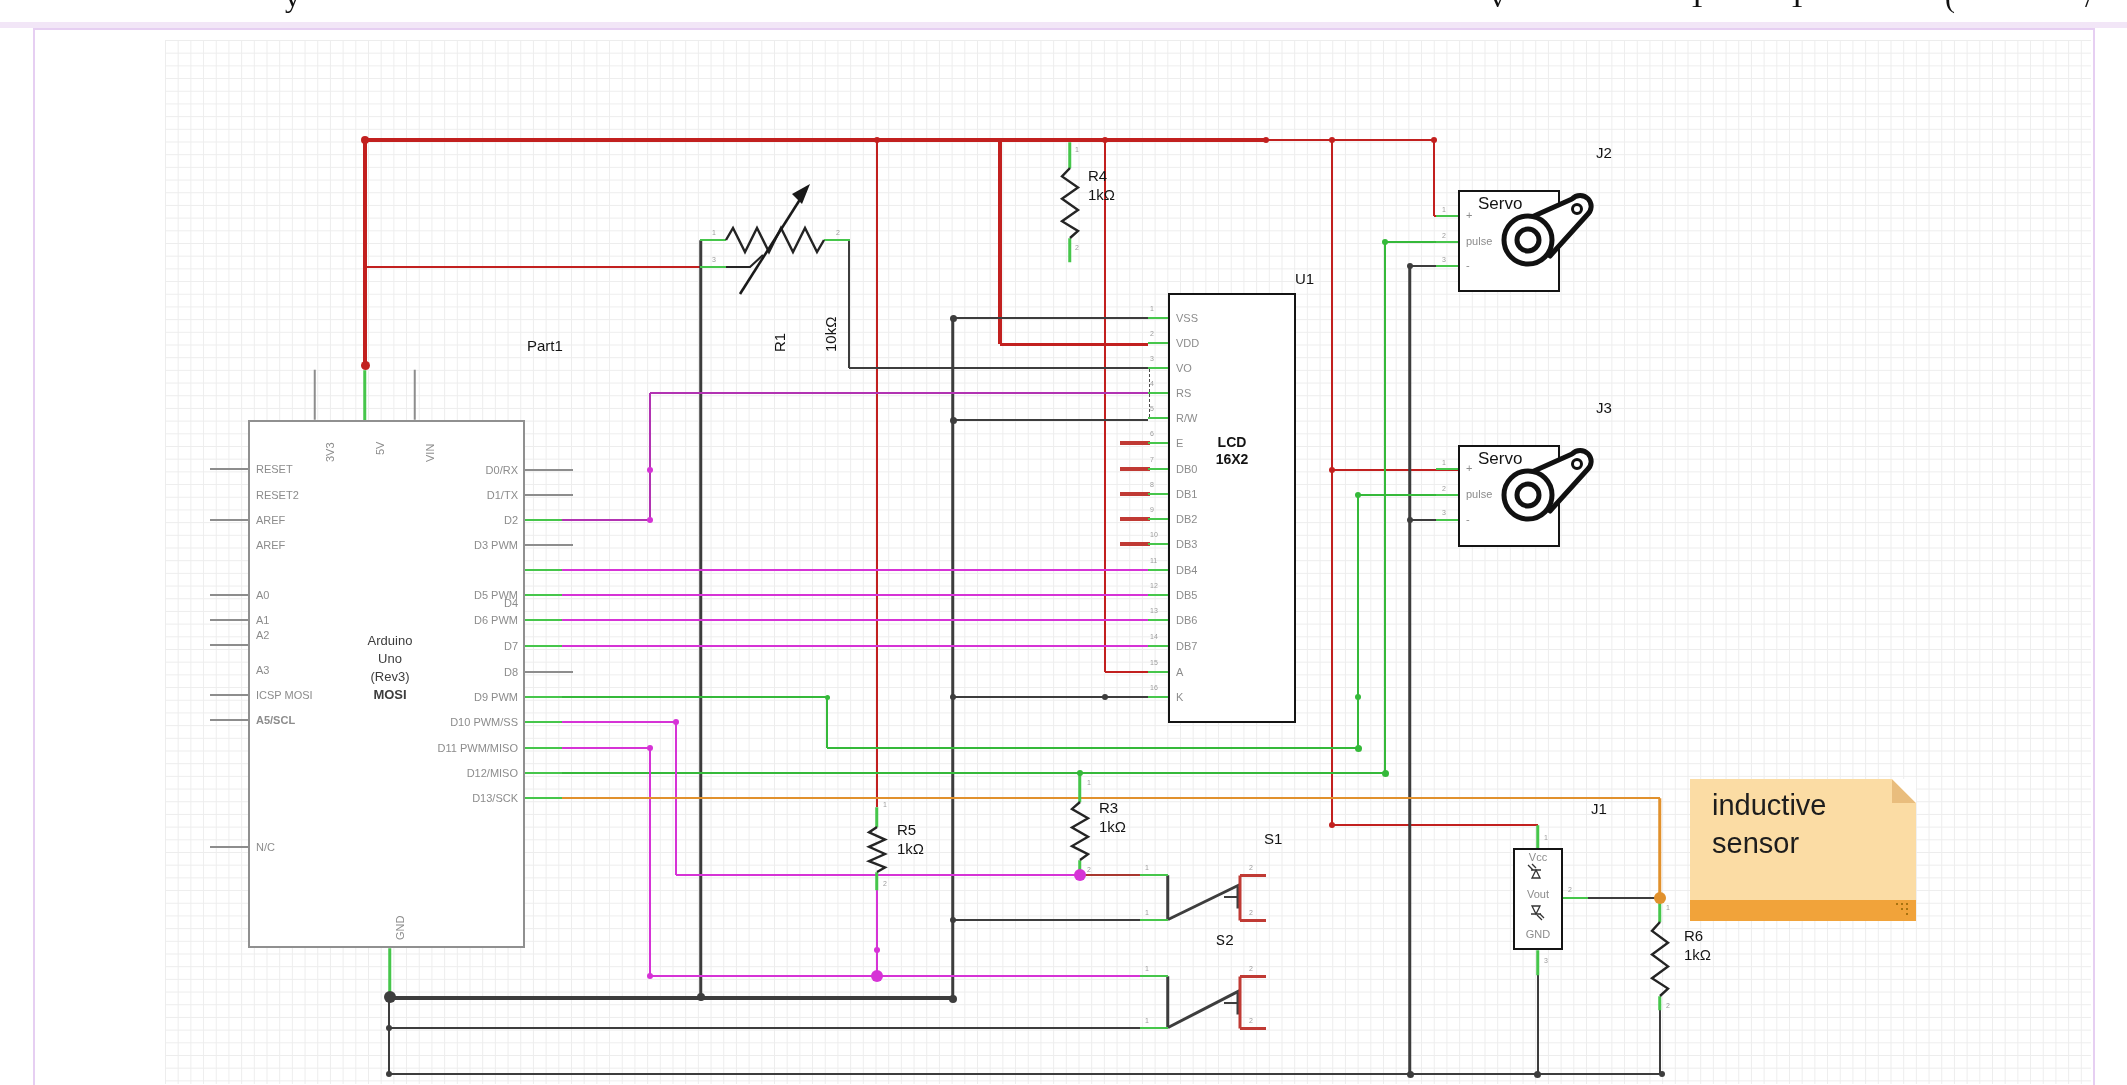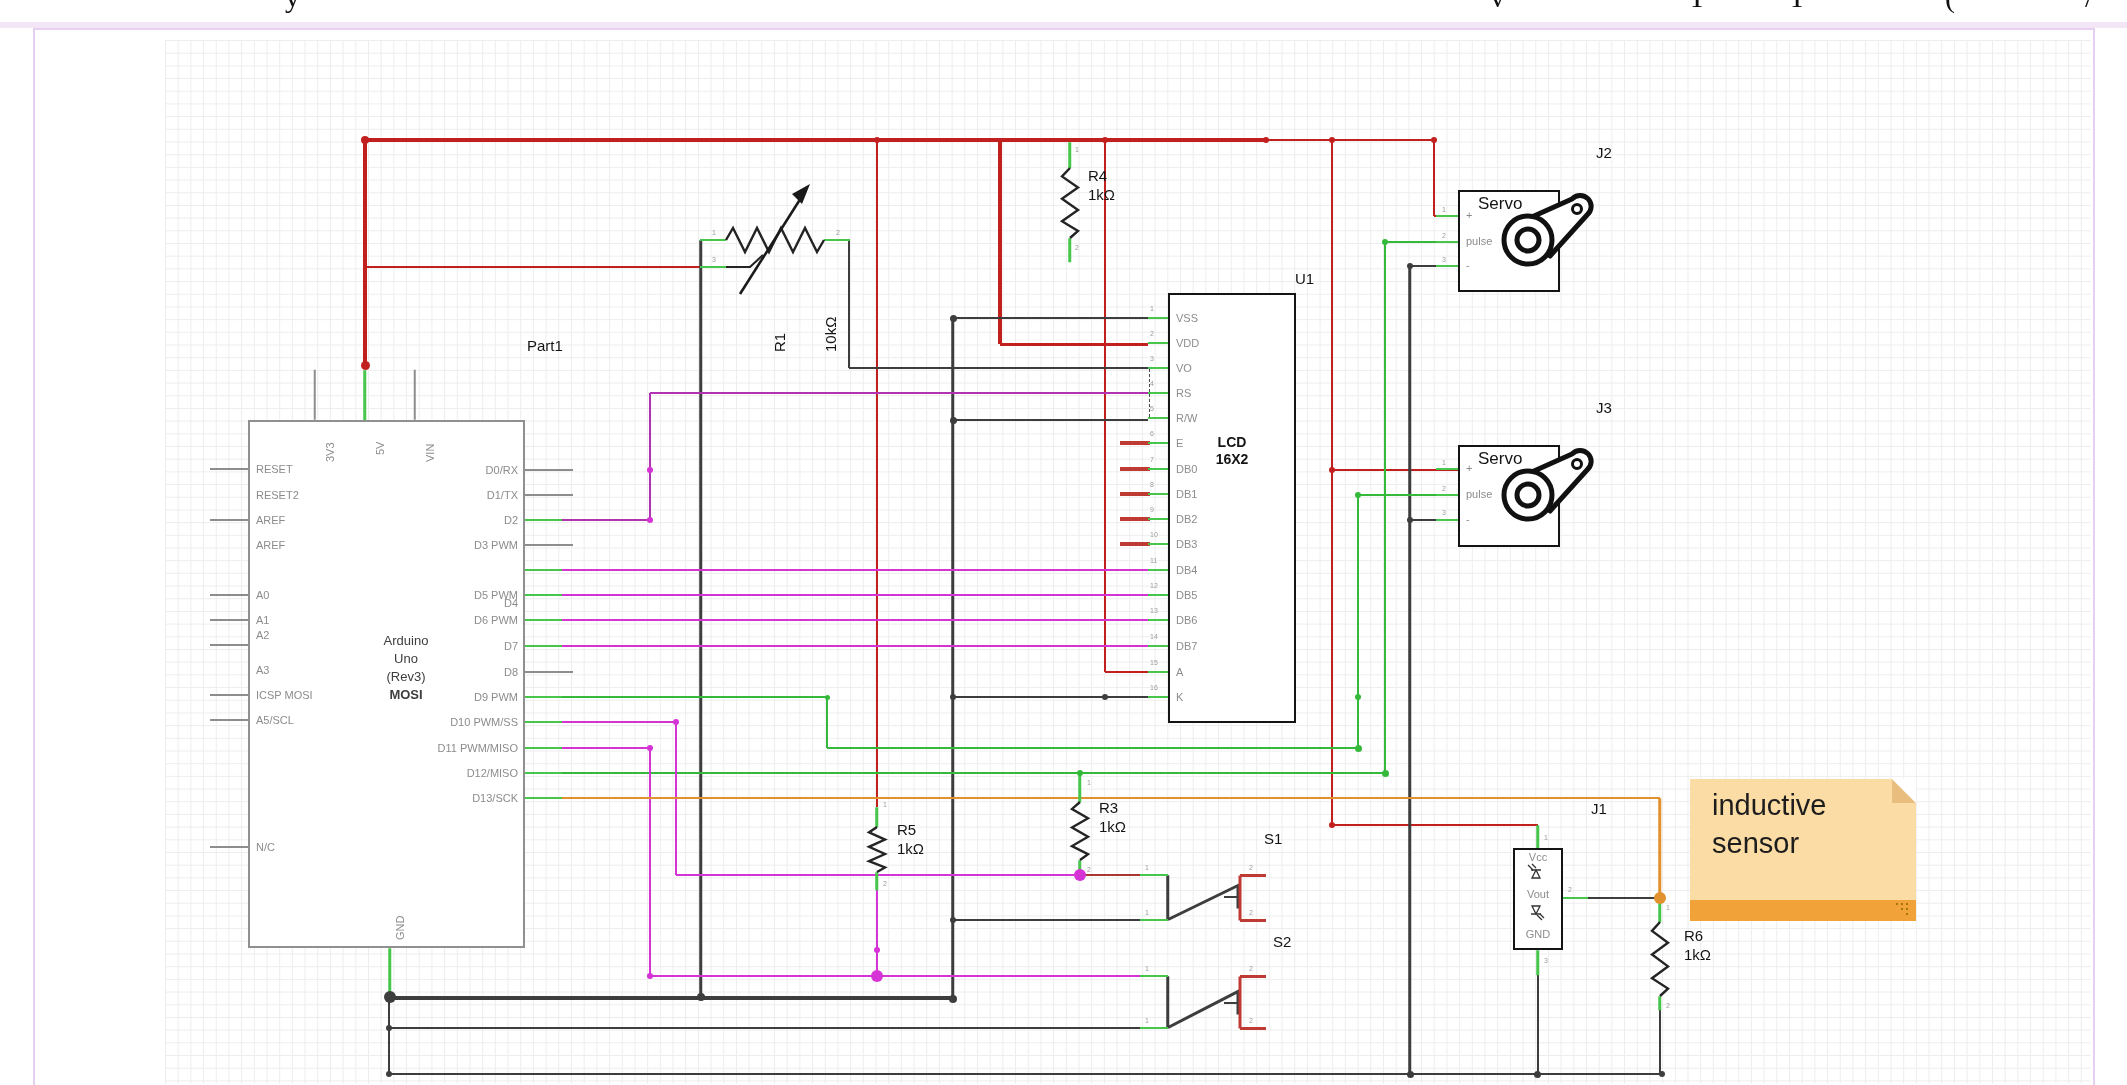--- a/index.html
+++ b/index.html
@@ -190,21 +190,21 @@
       <div class="wire" style="left: 1148px; top: 695.75px; width: 20px; height: 2.5px; background: rgb(70, 198, 75); transform: rotate(0rad);"></div>
       <div class="wire" style="left: 1436px; top: 214.75px; width: 22px; height: 2.5px; background: rgb(70, 198, 75); transform: rotate(0rad);"></div>
       <div class="wire" style="left: 1436px; top: 240.75px; width: 22px; height: 2.5px; background: rgb(70, 198, 75); transform: rotate(0rad);"></div>
       <div class="wire" style="left: 1436px; top: 264.75px; width: 22px; height: 2.5px; background: rgb(70, 198, 75); transform: rotate(0rad);"></div>
       <div class="wire" style="left: 1436px; top: 467.75px; width: 22px; height: 2.5px; background: rgb(70, 198, 75); transform: rotate(0rad);"></div>
       <div class="wire" style="left: 1436px; top: 493.75px; width: 22px; height: 2.5px; background: rgb(70, 198, 75); transform: rotate(0rad);"></div>
       <div class="wire" style="left: 1436px; top: 518.75px; width: 22px; height: 2.5px; background: rgb(70, 198, 75); transform: rotate(0rad);"></div>
     </div>
 
   <div class="ardbox" style="left:248px;top:420px;width:277px;height:528px;"></div>
-  <div class="title" style="left:346px;top:632px;">
+  <div class="title" style="left:330px;top:632px;">
     <div>Arduino</div>
     <div>Uno</div>
     <div>(Rev3)</div>
     <div style="font-weight:bold">MOSI</div>
   </div>
   <span class="ref" style="left:527px;top:337px;">Part1</span>
 
   <div class="comp" style="left:1168px;top:293px;width:128px;height:430px;"></div>
   <div style="position:absolute;left:1196px;top:434px;width:72px;text-align:center;color:#141414;font-weight:bold;font-size:14px;line-height:17px;">
     <div>LCD</div>
@@ -243,21 +243,21 @@
     <path d="M5 6 H15" stroke="#333" stroke-width="1.5" fill="none"></path>
     <path d="M6 14 L14 14 L10 6 Z" stroke="#333" stroke-width="1.3" fill="none"></path>
   </svg>
   <svg style="left:1526px;top:902px;" width="20" height="20" viewBox="0 0 20 20">
     <path d="M6 4 L14 4 L10 12 Z" stroke="#333" stroke-width="1.3" fill="none"></path>
     <path d="M5 12 H15" stroke="#333" stroke-width="1.5" fill="none"></path>
     <path d="M11 13 L16 18 M14 12 L18 16" stroke="#333" stroke-width="1.3" fill="none"></path>
   </svg>
 
   <span class="ref" style="left:1264px;top:830px;">S1</span>
-  <span class="ref" style="left:1273px;top:933px;">S2</span>
+  <span class="ref" style="left:1216px;top:933px;font-family:Liberation Mono, monospace;">S2</span>
 
   <svg style="left:700px;top:170px;" width="160" height="140" viewBox="0 0 160 140">
     <polyline points="26,70 33,58 45,82 57,58 69,82 81,58 93,82 105,58 117,82 124,70" fill="none" stroke="#242424" stroke-width="2.4"></polyline>
     <polyline points="26,97 50,97 63,85" fill="none" stroke="#242424" stroke-width="2.2"></polyline>
     <line x1="40" y1="124" x2="106" y2="20" stroke="#1a1a1a" stroke-width="2.6"></line>
     <polygon points="110,14 92,24 102,34" fill="#1a1a1a"></polygon>
   </svg>
   <div class="vtext" style="left:737px;top:352px;color:#141414;font-size:15px;line-height:17px;">
     <div>R1</div>
     <div>10kΩ</div>
@@ -334,21 +334,21 @@
       <div class="num" style="left: 1666px; top: 1002px;">2</div>
       <div class="plbl" style="left: 256px; top: 463px;">RESET</div>
       <div class="plbl" style="left: 256px; top: 489px;">RESET2</div>
       <div class="plbl" style="left: 256px; top: 514px;">AREF</div>
       <div class="plbl" style="left: 256px; top: 539px;">AREF</div>
       <div class="plbl" style="left: 256px; top: 589px;">A0</div>
       <div class="plbl" style="left: 256px; top: 614px;">A1</div>
       <div class="plbl" style="left: 256px; top: 629px;">A2</div>
       <div class="plbl" style="left: 256px; top: 664px;">A3</div>
       <div class="plbl" style="left: 256px; top: 689px;">ICSP MOSI</div>
-      <div class="plbl" style="left: 256px; top: 714px;">A5/SCL</div>
+      <div class="plbl" style="left: 256px; top: 714px; font-weight: bold;">A5/SCL</div>
       <div class="plbl" style="left: 256px; top: 841px;">N/C</div>
       <div class="rlbl" style="left: 368px; top: 464px;">D0/RX</div>
       <div class="rlbl" style="left: 368px; top: 489px;">D1/TX</div>
       <div class="rlbl" style="left: 368px; top: 514px;">D2</div>
       <div class="rlbl" style="left: 368px; top: 539px;">D3 PWM</div>
       <div class="rlbl" style="left: 368px; top: 597px;">D4</div>
       <div class="rlbl" style="left: 368px; top: 589px;">D5 PWM</div>
       <div class="rlbl" style="left: 368px; top: 614px;">D6 PWM</div>
       <div class="rlbl" style="left: 368px; top: 640px;">D7</div>
       <div class="rlbl" style="left: 368px; top: 666px;">D8</div>

